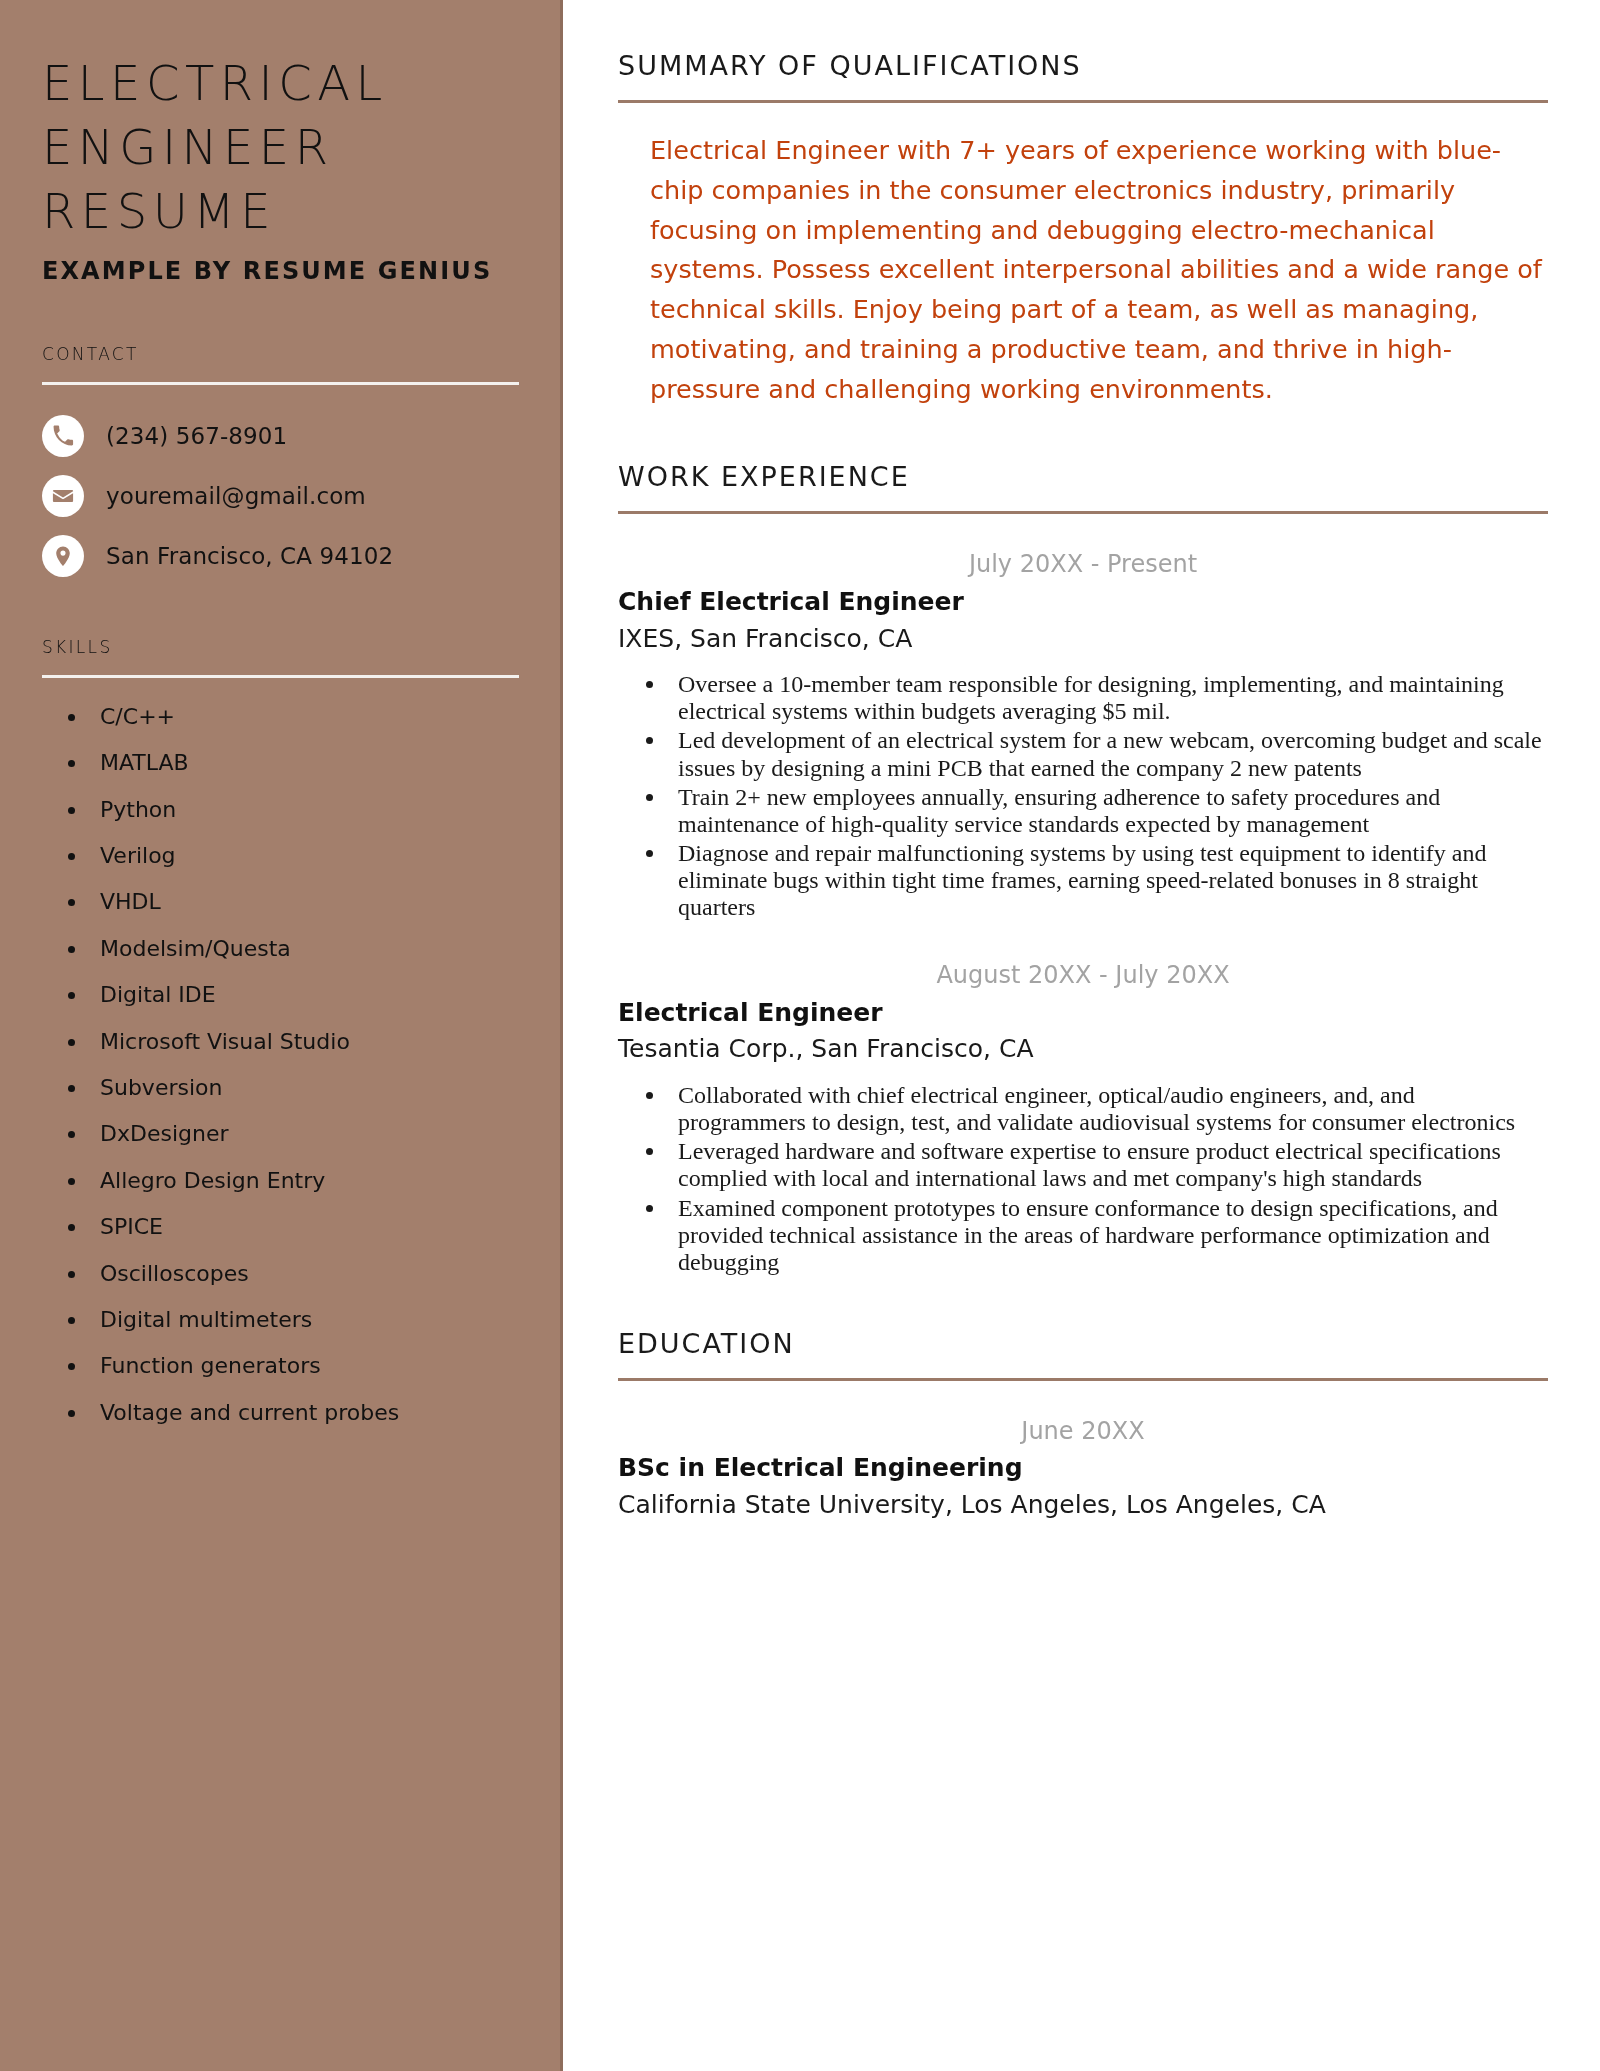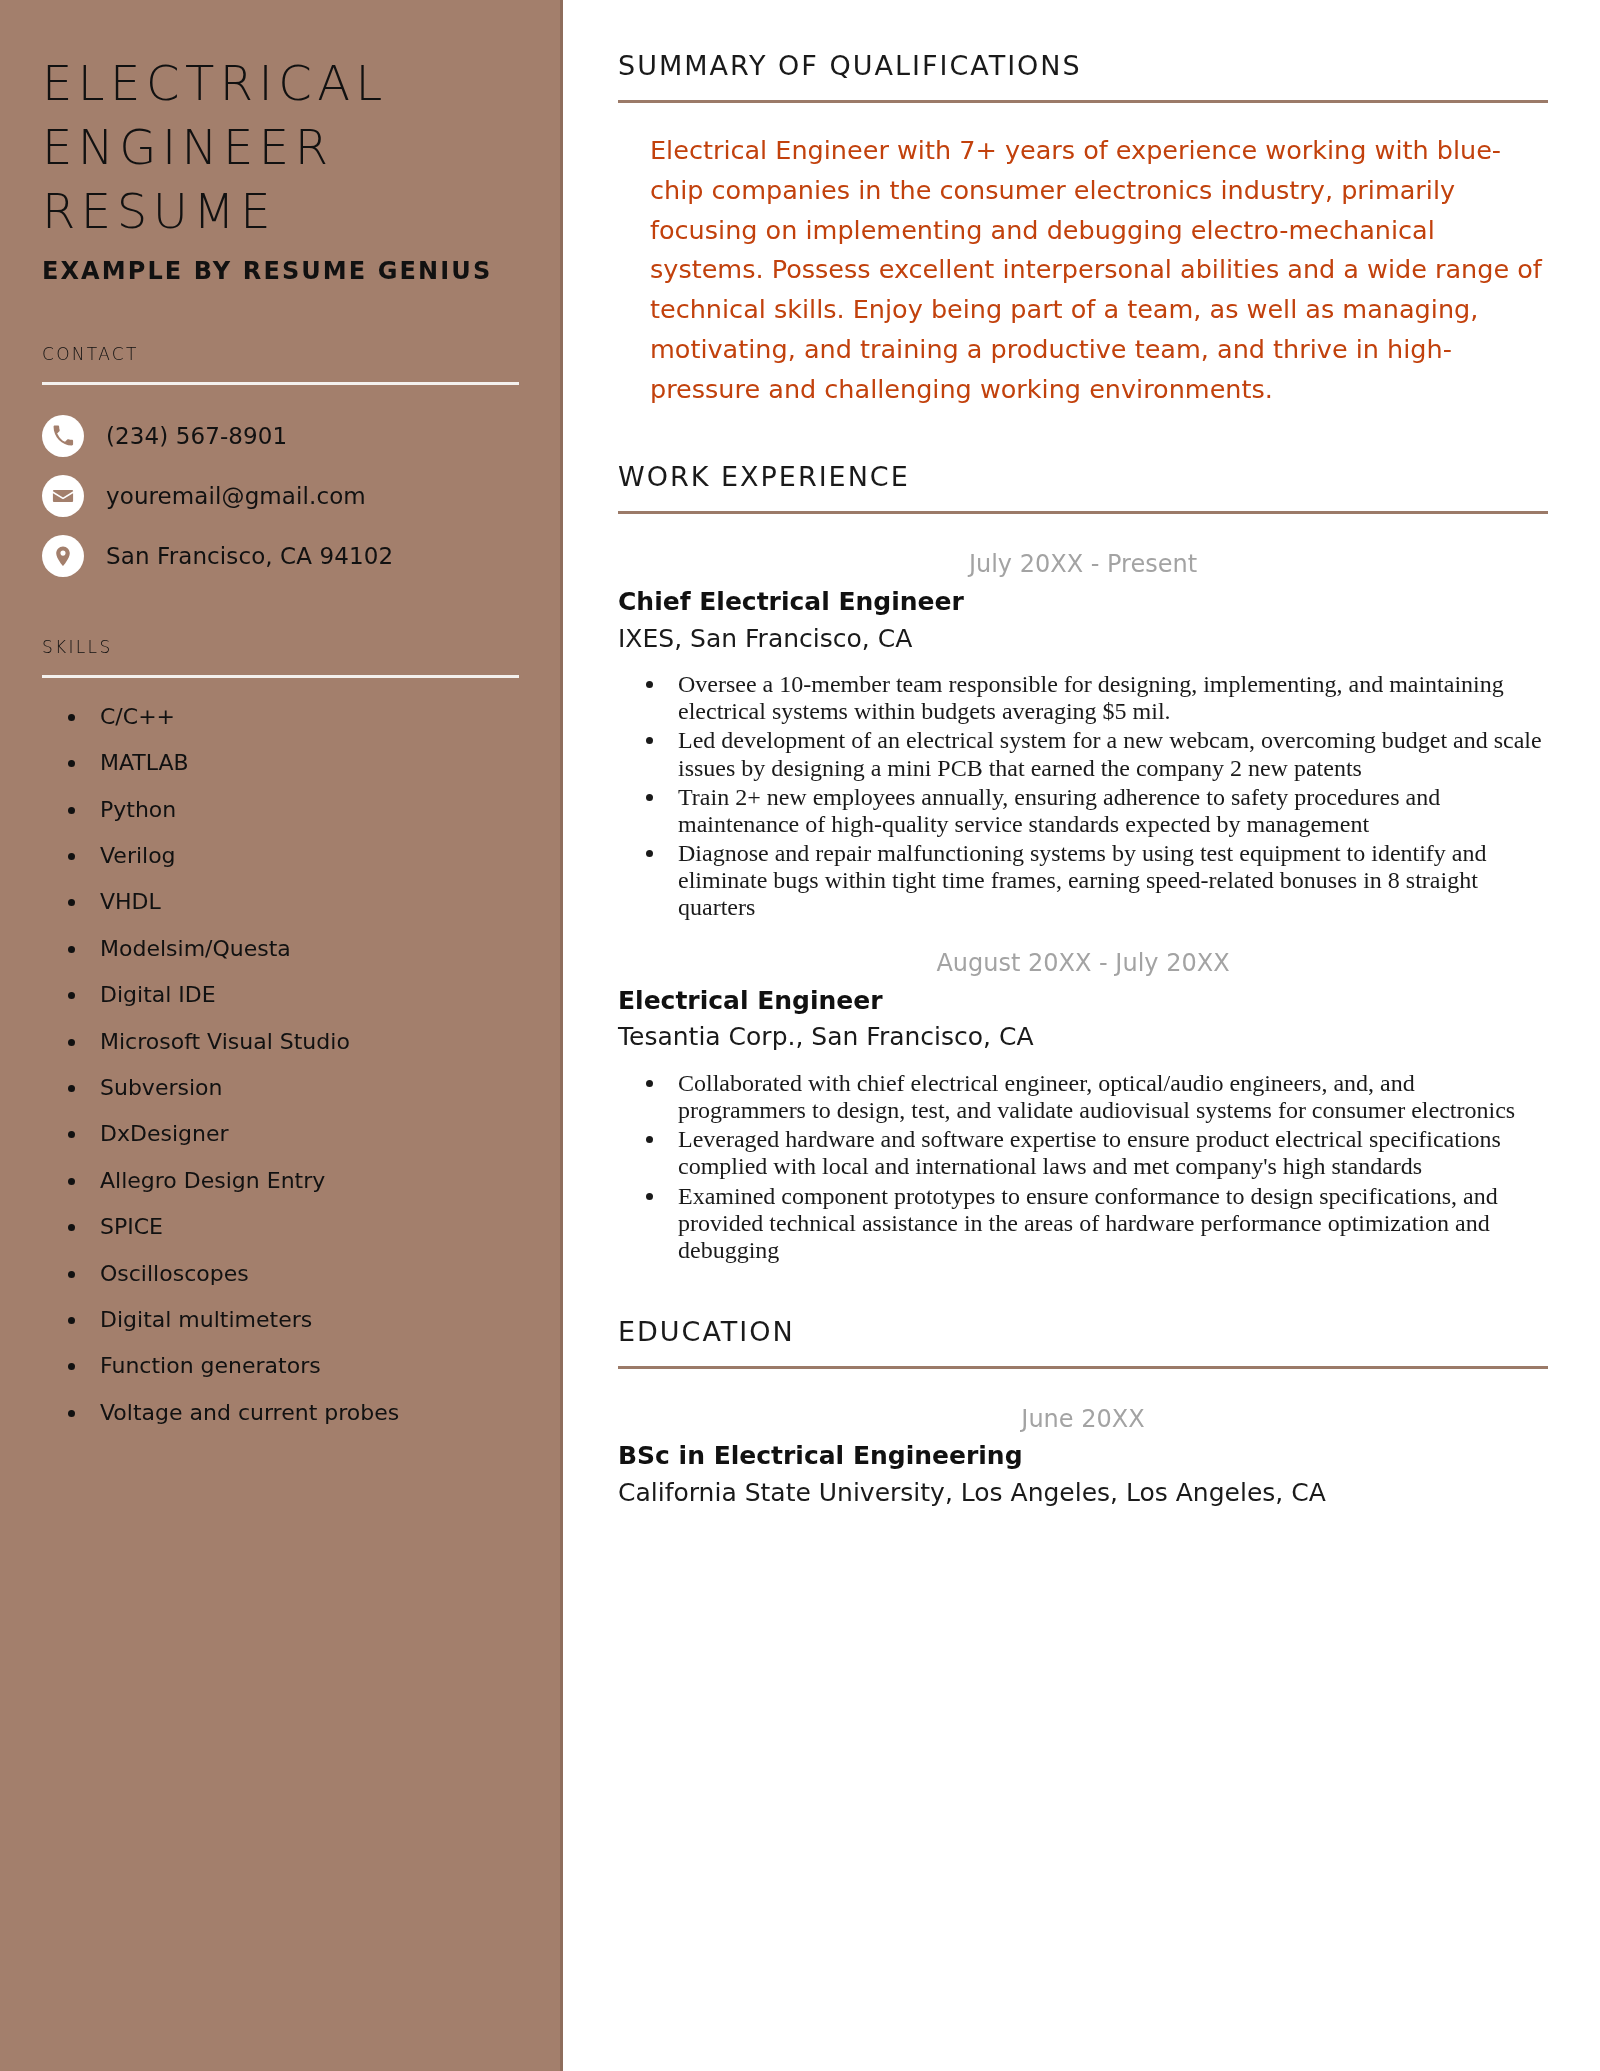--- a/index.html
+++ b/index.html
@@ -153,21 +153,21 @@
     font-family: "DejaVu Sans", sans-serif;
     font-size: 25.5px;
     line-height: 1.56;
     color: #c2410c;
     font-weight: 400;
     margin-left: 32px;
   }
 
   .section-gap { margin-top: 52px; }
 
-  .entry { margin-top: 26px; }
+  .entry { margin-top: 38px; }
   .entry.first { margin-top: 34px; }
 
   .entry-date {
     font-family: "DejaVu Sans", sans-serif;
     font-size: 24px;
     color: #a3a3a3;
     font-weight: 400;
     line-height: 1.35;
     text-align: center;
   }

